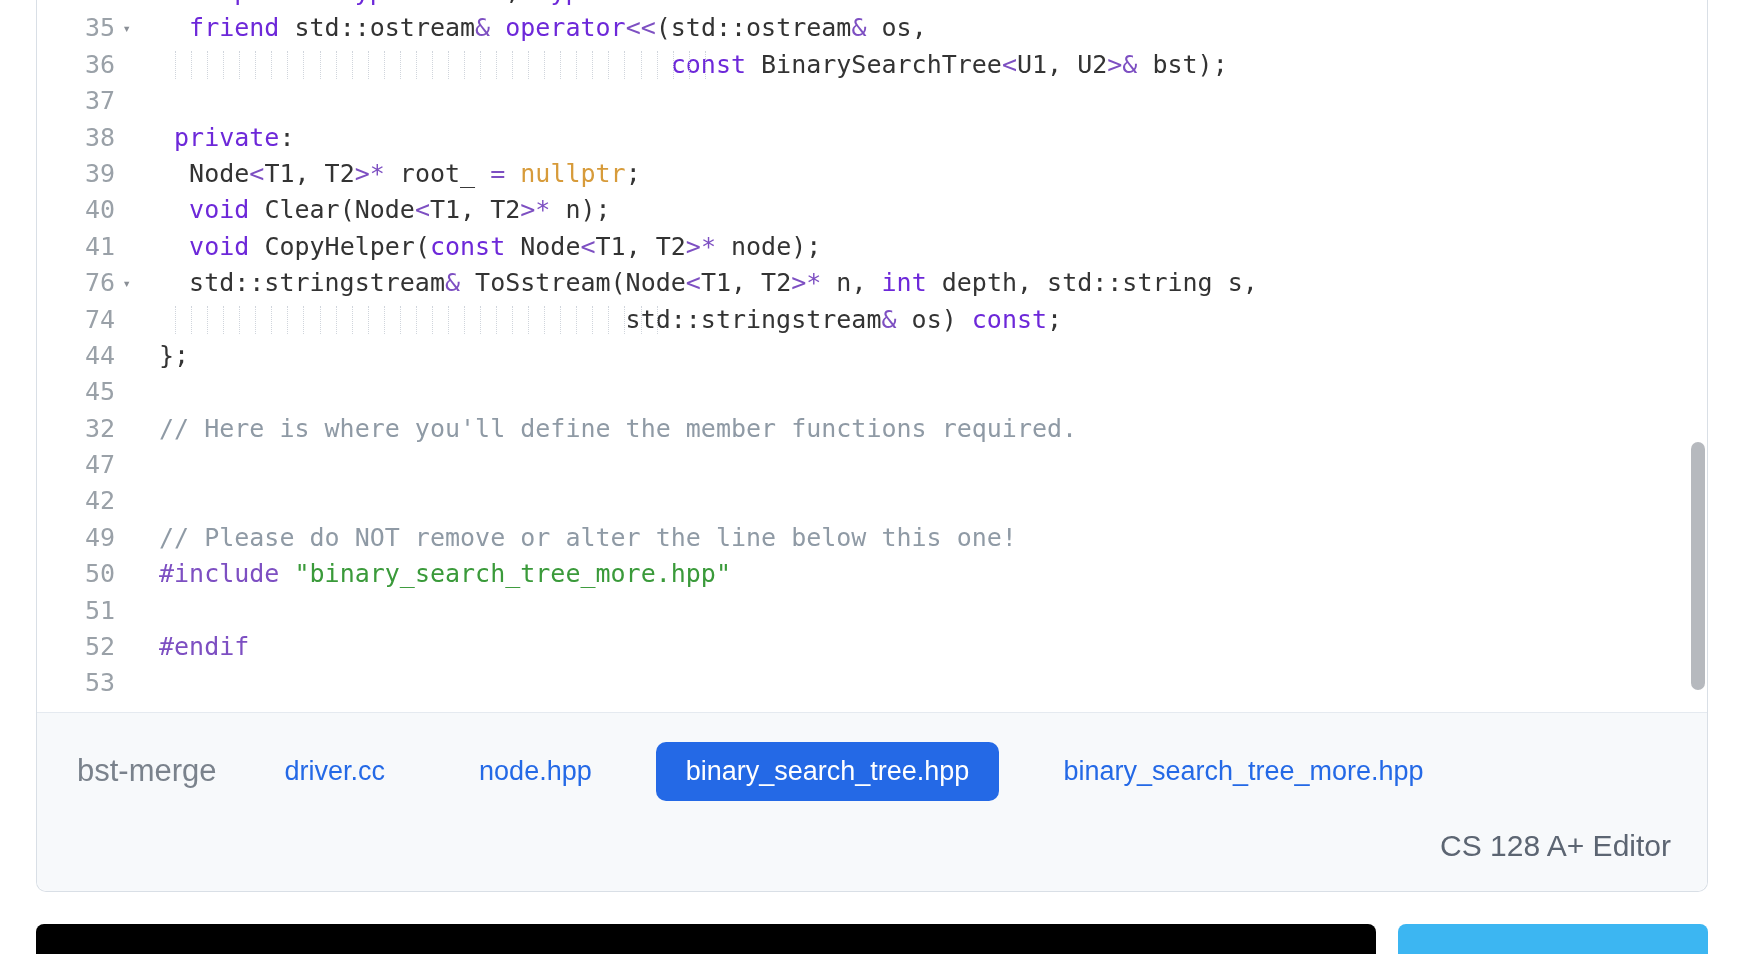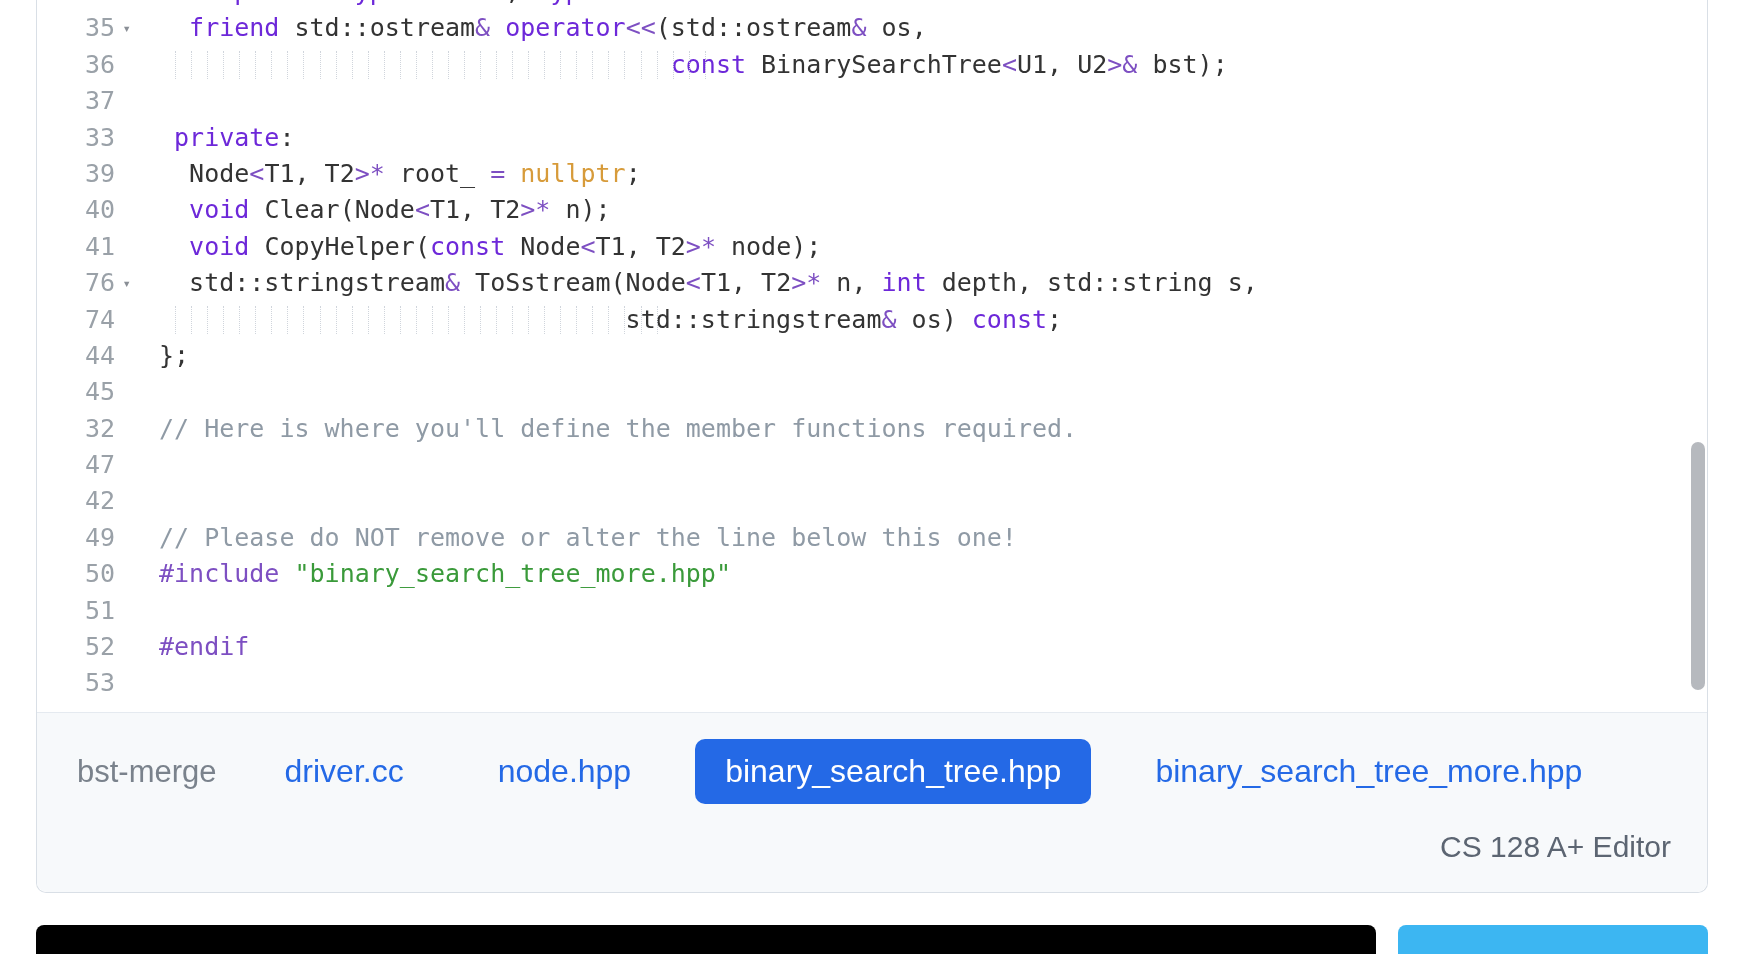--- a/index.html
+++ b/index.html
@@ -95,21 +95,21 @@
     padding: 26px 36px 26px 36px;
     background: #f7f9fb;
     border-top: 1px solid #e5eaf0;
   }
   .tab-label {
     font-size: 31px;
     color: #7a828c;
     padding: 14px 4px;
   }
   .tab {
-    font-size: 32px;
+    font-size: 27px;
     color: #2469e6;
     padding: 14px 30px;
     border-radius: 10px;
     cursor: pointer;
   }
   .tab.active {
     background: #2469e6;
     color: #fff;
   }
 
@@ -143,21 +143,21 @@
 <body>
 
 <div class="editor-frame">
 
   <div class="code-area">
     <div class="gutter" id="gutter" style="margin-top: -28px;">
         <div class="gutter-row">34</div>
         <div class="gutter-row fold-marker">35</div>
         <div class="gutter-row">36</div>
         <div class="gutter-row">37</div>
-        <div class="gutter-row">33</div>
+        <div class="gutter-row">38</div>
         <div class="gutter-row">39</div>
         <div class="gutter-row">40</div>
         <div class="gutter-row">41</div>
         <div class="gutter-row fold-marker">76</div>
         <div class="gutter-row">74</div>
         <div class="gutter-row">44</div>
         <div class="gutter-row">45</div>
         <div class="gutter-row">32</div>
         <div class="gutter-row">47</div>
         <div class="gutter-row">42</div>

